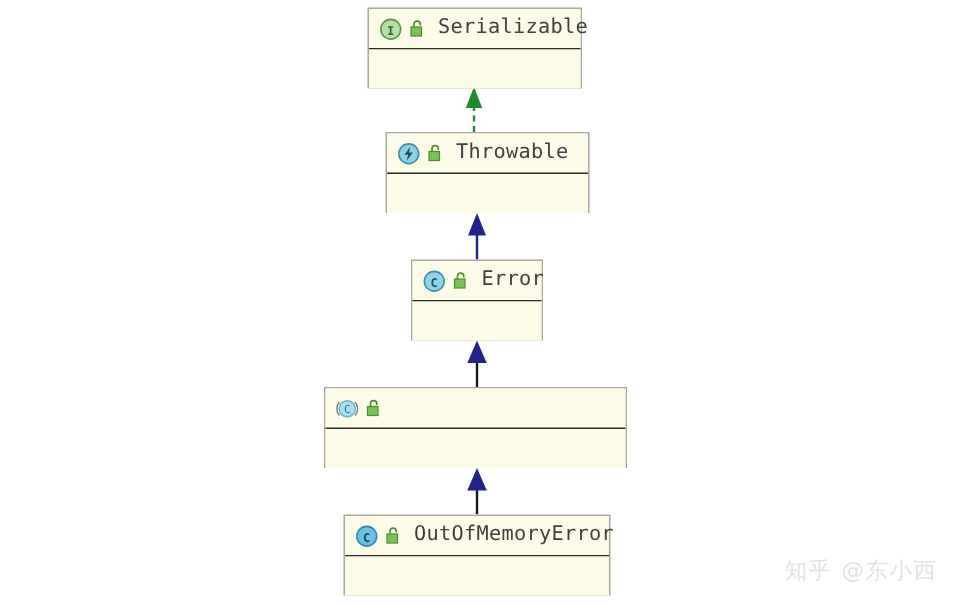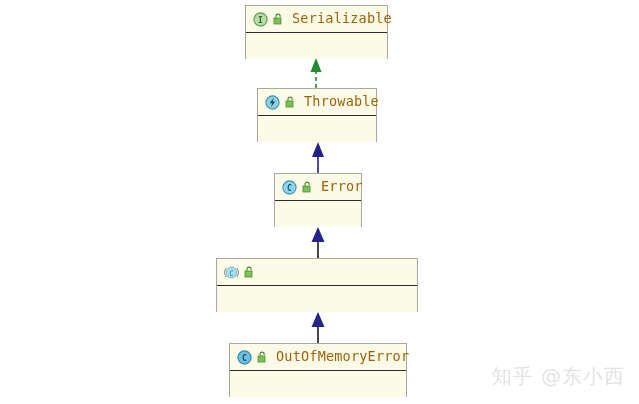--- a/index.html
+++ b/index.html
@@ -44,21 +44,21 @@
     white-space: nowrap;
   }
   .uml-body {
     box-sizing: border-box;
     height: 26px;
     background: #fbfbe8;
   }
   .uml-title {
     font-family: "DejaVu Sans Mono", monospace;
     font-size: 13.5px;
-    color: #a16207;
+    color: #404040;
     letter-spacing: 0.2px;
     line-height: 1;
     margin-left: 9px;
   }
   
   .type-icon {
     flex: 0 0 auto;
     width: 15px;
     height: 15px;
     position: relative;
@@ -73,21 +73,21 @@
     margin-left: 4px;
     display: inline-block;
   }
   .vis-icon svg { display: block; }
   
   #watermark {
     position: absolute;
     right: 14px;
     bottom: 14px;
     font-family: "DejaVu Sans", sans-serif;
-    font-size: 20px;
+    font-size: 15px;
     color: #e2e2e2;
     letter-spacing: 1px;
     user-select: none;
     white-space: nowrap;
   }
 </style>
 </head>
 <body>
 
 <div id="canvas">
@@ -127,21 +127,21 @@
         <svg width="11" height="12" viewBox="0 0 11 12">
           <rect x="2" y="5" width="7" height="6" fill="#7bc254" stroke="#4d8c33" stroke-width="0.8"></rect>
           <path d="M4 5 V3.2 A2.1 2.1 0 0 1 8.2 3.2 V4" fill="none" stroke="#4d8c33" stroke-width="1.1"></path>
         </svg>
       </span>
       <span class="uml-title">Serializable</span>
     </div>
     <div class="uml-body"></div>
   </div>
 
-  <div class="uml-node" style="left:257px; top:88px; width:120px; height:54px;">
+  <div class="uml-node" style="left:257px; top:88px; width:136px; height:54px;">
     <div class="uml-header">
       <span class="type-icon">
         <svg width="15" height="15" viewBox="0 0 15 15">
           <circle cx="7.5" cy="7.5" r="6.6" fill="#8ed0e2" stroke="#3f90ad" stroke-width="1.1"></circle>
           <polygon points="8.6,2.8 4.6,8.2 7.1,8.2 6.1,12.2 10.2,6.6 7.7,6.6" fill="#17506b"></polygon>
         </svg>
       </span>
       <span class="vis-icon">
         <svg width="11" height="12" viewBox="0 0 11 12">
           <rect x="2" y="5" width="7" height="6" fill="#7bc254" stroke="#4d8c33" stroke-width="0.8"></rect>

